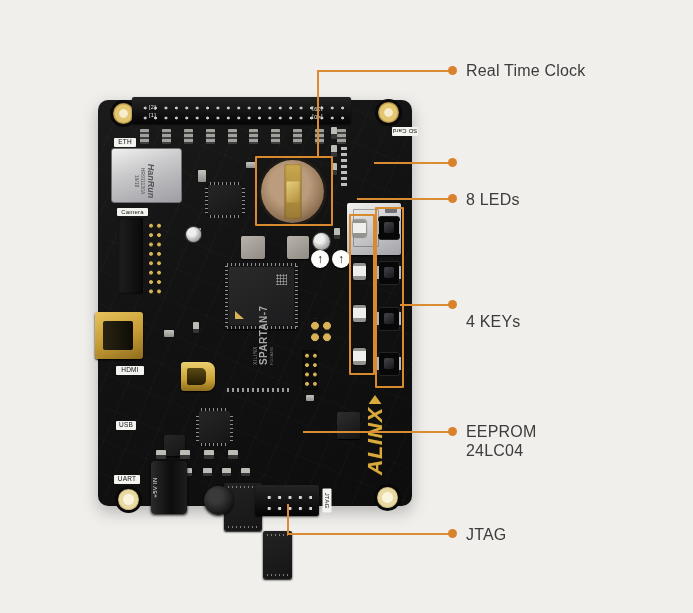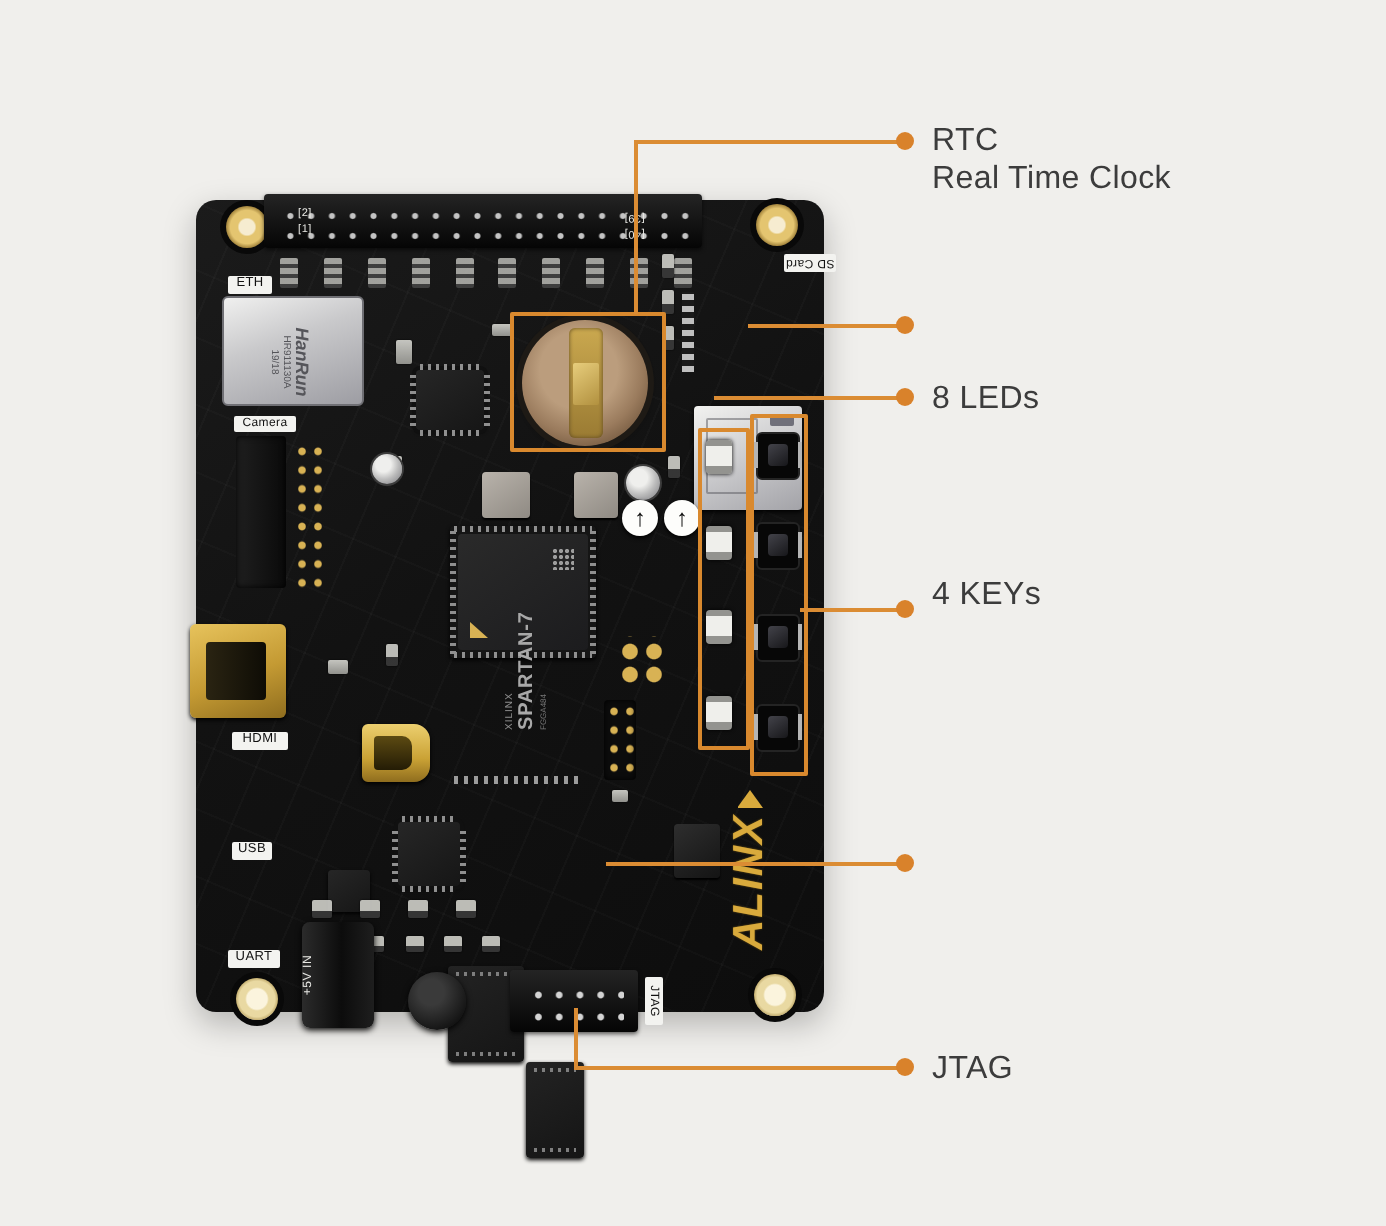--- a/index.html
+++ b/index.html
@@ -259,36 +259,39 @@
   </div>
 
   <div class="crect" style="left:255px;top:156px;width:74px;height:66px"></div>
   <div class="crect" style="left:349px;top:214px;width:22px;height:157px"></div>
   <div class="crect" style="left:375px;top:207px;width:25px;height:177px"></div>
 
   <div class="cline" style="left:317px;top:71px;width:2px;height:86px"></div>
   <div class="cline" style="left:317px;top:70px;width:133px;height:2px"></div>
   <div class="cdot" style="left:448px;top:66px"></div>
   <div class="clabel" style="left:466px;top:61px">
-    <div>RTC</div>
     <div>Real Time Clock</div>
   </div>
 
   <div class="cline" style="left:374px;top:162px;width:76px;height:2px"></div>
   <div class="cdot" style="left:448px;top:158px"></div>
 
   <div class="cline" style="left:357px;top:198px;width:93px;height:2px"></div>
   <div class="cdot" style="left:448px;top:194px"></div>
   <div class="clabel" style="left:466px;top:190px">8 LEDs</div>
 
   <div class="cline" style="left:400px;top:304px;width:50px;height:2px"></div>
   <div class="cdot" style="left:448px;top:300px"></div>
-  <div class="clabel" style="left:466px;top:288px">4 KEYs</div>
+  <div class="clabel" style="left:466px;top:312px">4 KEYs</div>
 
   <div class="cline" style="left:303px;top:431px;width:147px;height:2px"></div>
   <div class="cdot" style="left:448px;top:427px"></div>
+  <div class="clabel" style="left:466px;top:422px">
+    <div>EEPROM</div>
+    <div>24LC04</div>
+  </div>
 
   <div class="cline" style="left:287px;top:504px;width:2px;height:31px"></div>
   <div class="cline" style="left:287px;top:533px;width:163px;height:2px"></div>
   <div class="cdot" style="left:448px;top:529px"></div>
   <div class="clabel" style="left:466px;top:525px">JTAG</div>
 
 </div>
 
 </body></html>

